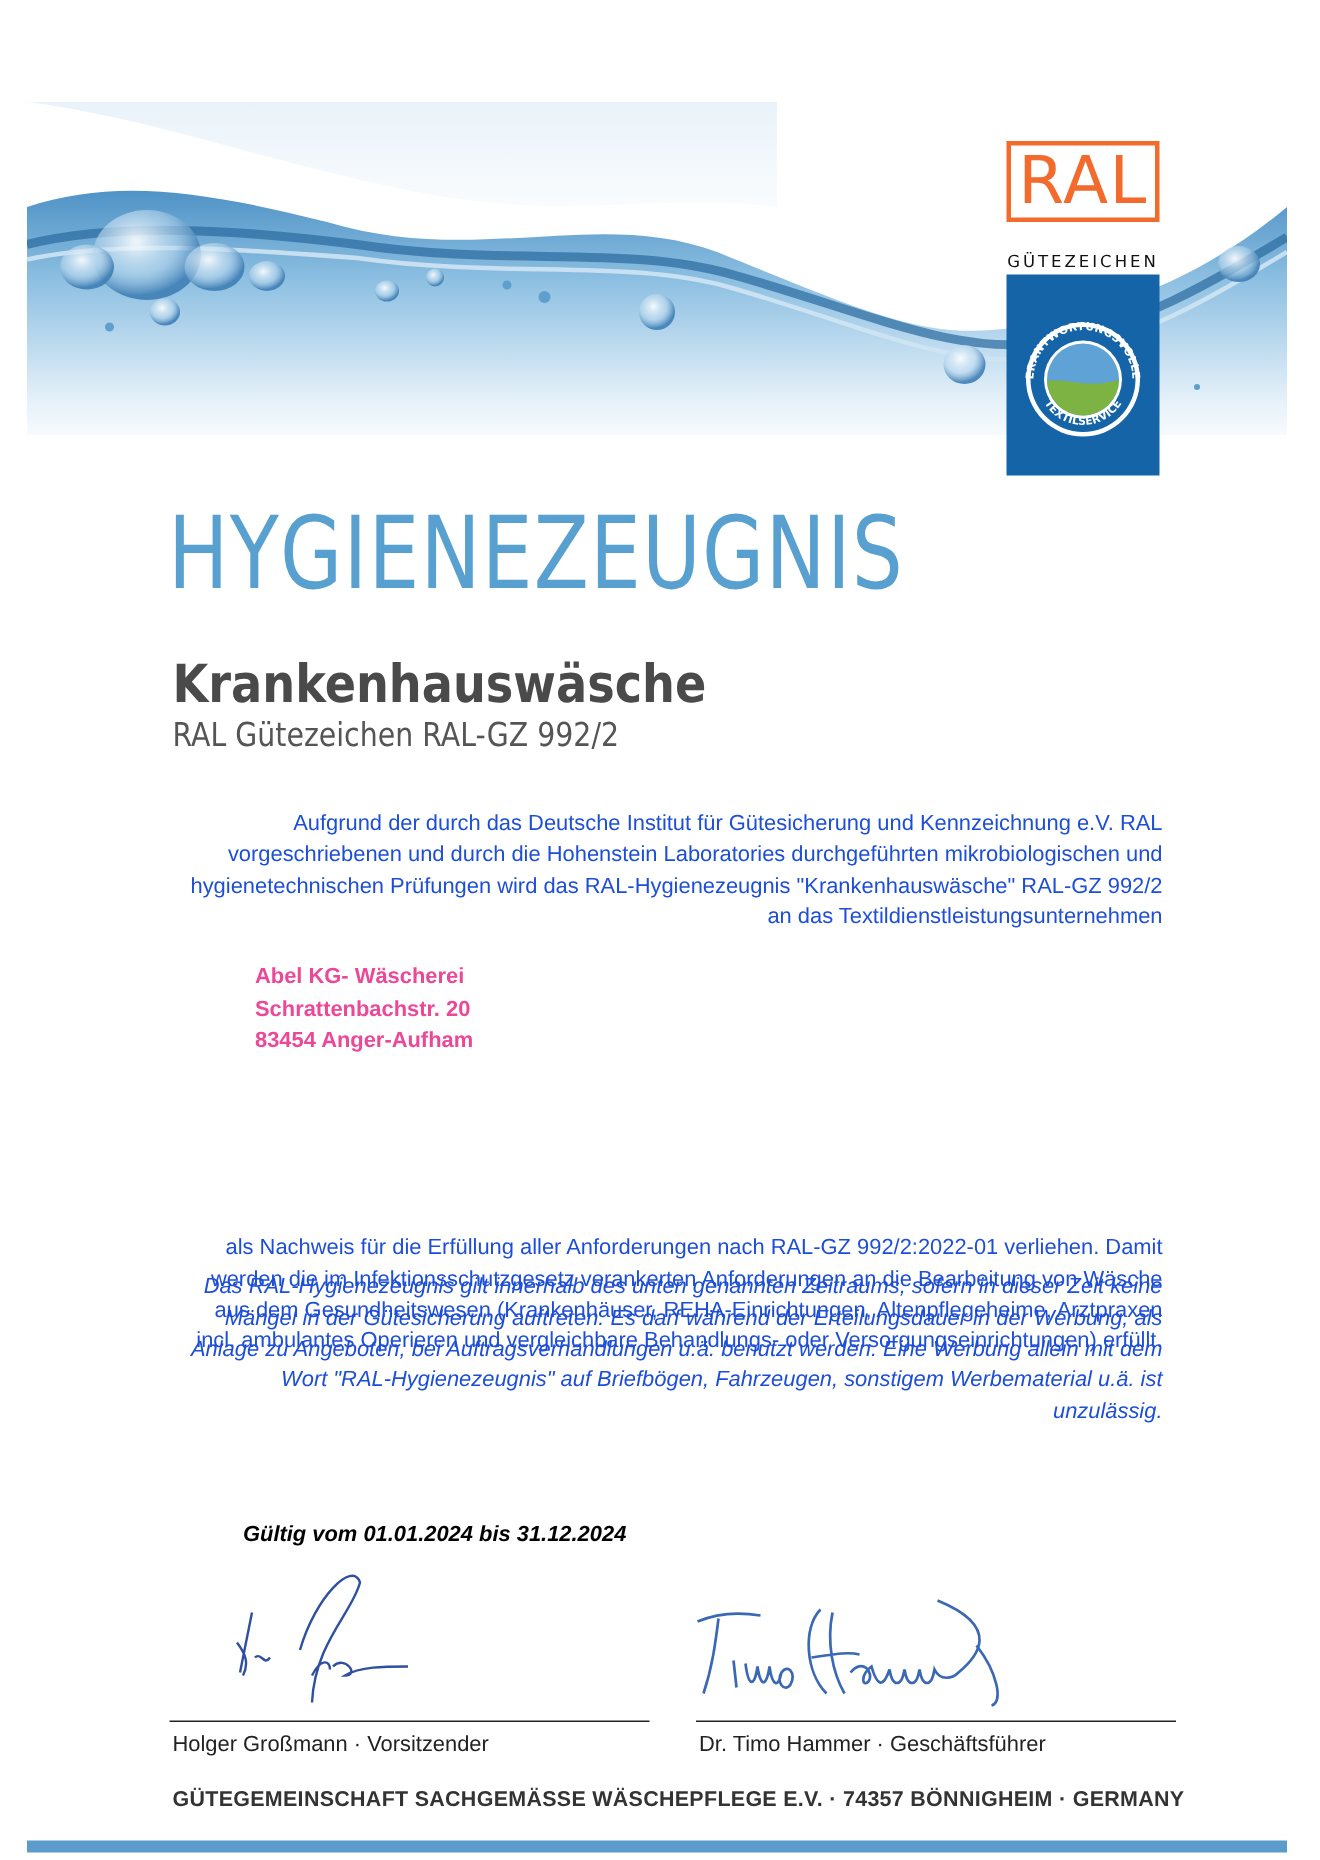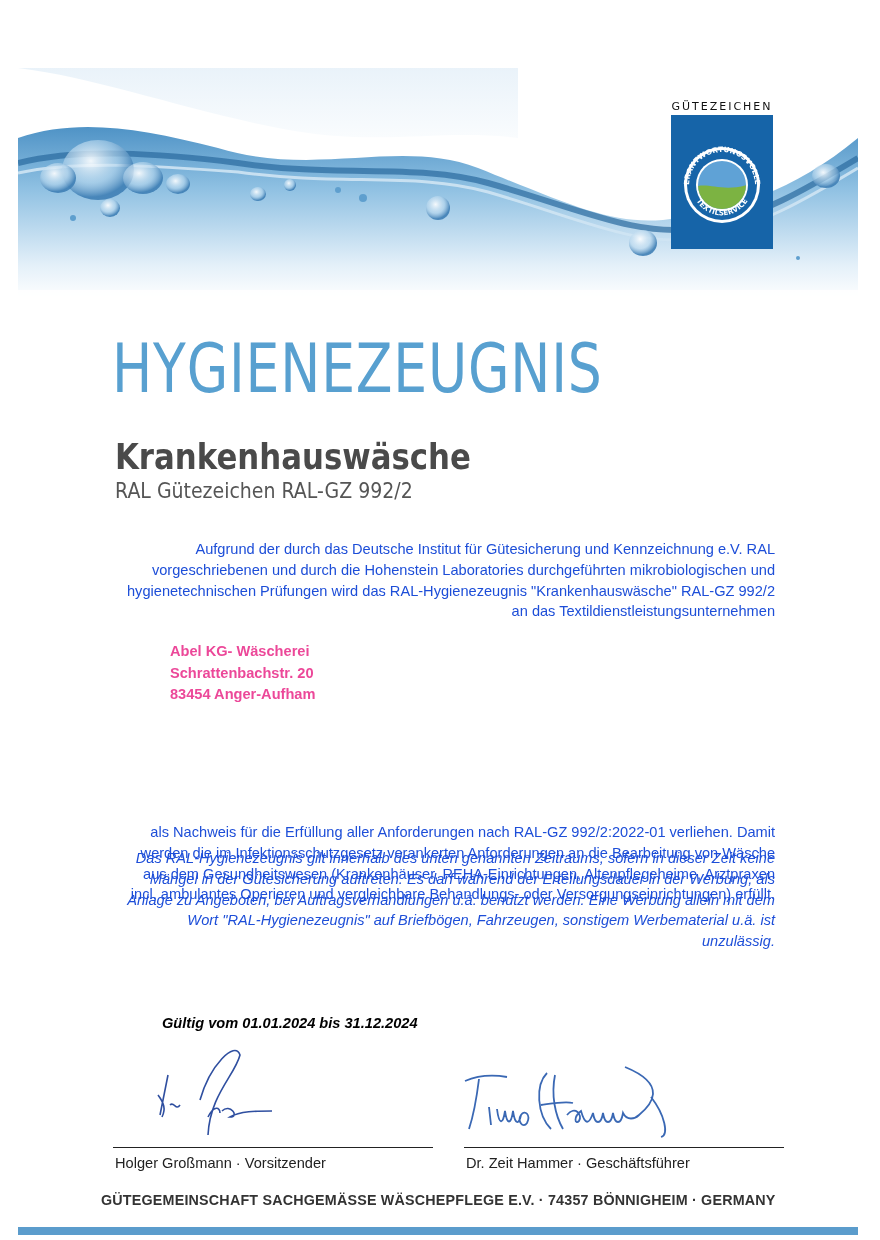--- a/index.html
+++ b/index.html
@@ -1,42 +1,42 @@
 <!DOCTYPE html>
 <html><head>
   <meta charset="utf-8">
   <style>
     html, body { margin: 0; padding: 0; }
     body { width: 880px; height: 1240px; background: #ffffff; position: relative; overflow: hidden; font-family: "Liberation Sans", sans-serif; color: #222; }
     .banner { position: absolute; left: 18px; top: 68px; width: 840px; height: 232px; overflow: hidden; }
     .banner svg { display: block; }
     .logo { position: absolute; left: 671px; top: 94px; width: 102px; }
     .ral-box { width: 96px; height: 48px; border: 3px solid #f26b2d; background: #fff; display: flex; align-items: center; justify-content: center; color: #f26b2d; font-size: 44px; font-family: "DejaVu Sans", sans-serif; letter-spacing: 1px; line-height: 1; }
-    .guete { font-size: 11px; letter-spacing: 2px; text-align: center; color: #111; font-family: "DejaVu Sans", sans-serif; margin-top: 6px; line-height: 13px; }
+    .guete { font-size: 11px; letter-spacing: 2px; text-align: center; color: #111; font-family: "DejaVu Sans", sans-serif; margin-top: 20px; line-height: 13px; }
     .blue-box { width: 102px; height: 134px; background: #1664a8; margin-top: 2px; position: relative; }
     .blue-box svg { position: absolute; left: 0; top: 0; }
     .title { position: absolute; left: 112px; top: 336px; font-size: 67px; color: #58a0d0; letter-spacing: 1px; font-family: "DejaVu Sans", sans-serif; font-weight: normal; line-height: 1; transform: scaleX(0.80); transform-origin: left top; white-space: nowrap; }
     .subtitle { position: absolute; left: 115px; top: 440px; font-size: 35px; color: #4a4a4a; font-weight: bold; line-height: 1; font-family: "DejaVu Sans", sans-serif; transform: scaleX(0.88); transform-origin: left top; white-space: nowrap; }
     .subtitle2 { position: absolute; left: 115px; top: 480px; font-size: 22px; color: #555; line-height: 1; font-family: "DejaVu Sans", sans-serif; transform: scaleX(0.86); transform-origin: left top; white-space: nowrap; }
     .para { position: absolute; left: 115px; width: 660px; font-size: 14.6px; line-height: 20.8px; color: #1d4ed8; text-align: right; }
     .p1 { top: 539px; }
     .address { position: absolute; left: 170px; top: 641px; font-size: 14.6px; line-height: 21.5px; font-weight: bold; color: #ec4899; }
     .p2 { top: 790px; margin-top: 32px; }
     .p3 { top: 848px; font-style: italic; }
     .valid { position: absolute; left: 118px; top: 1015px; font-size: 14.6px; font-weight: bold; font-style: italic; color: #000; margin-left: 44px; }
     .sig { position: absolute; top: 1045px; }
     .sig1 { left: 140px; }
     .sig2 { left: 455px; }
     .sig-line { position: absolute; top: 1147px; height: 1px; background: #222; }
     .l1 { left: 113px; width: 320px; }
     .l2 { left: 464px; width: 320px; }
     .signame { position: absolute; top: 1155px; font-size: 14.6px; color: #222; text-align: right; }
     .n1 { left: 115px; }
     .n2 { left: 466px; }
-    .footer { position: absolute; left: 101px; top: 1192px; font-size: 14.3px; font-weight: bold; color: #333; letter-spacing: 0.2px; white-space: nowrap; }
+    .footer { position: absolute; left: 115px; top: 1192px; font-size: 14.3px; font-weight: bold; color: #333; letter-spacing: 0.2px; white-space: nowrap; }
     .bottom-bar { position: absolute; left: 18px; top: 1227px; width: 840px; height: 8px; background: #5b9ccc; }
   </style>
 </head>
 <body>
 
 <div class="banner">
   <svg width="840" height="232" viewBox="0 0 840 232">
     <defs>
       <linearGradient id="sky" x1="0" y1="0" x2="0" y2="1">
         <stop offset="0" stop-color="#ffffff"></stop>
@@ -75,20 +75,21 @@
     <ellipse cx="808" cy="108" rx="14" ry="12" fill="url(#bub)"></ellipse>
     <circle cx="55" cy="150" r="3" fill="#5f9fce"></circle>
     <circle cx="320" cy="122" r="3" fill="#5f9fce"></circle>
     <circle cx="345" cy="130" r="4" fill="#5f9fce"></circle>
     <circle cx="780" cy="190" r="2" fill="#5f9fce"></circle>
     <rect x="0" y="222" width="840" height="10" fill="#ffffff" opacity="0.8"></rect>
   </svg>
 </div>
 
 <div class="logo">
+  <div class="ral-box">RAL</div>
   <div class="guete">GÜTEZEICHEN</div>
   <div class="blue-box">
     <svg width="102" height="134" viewBox="0 0 102 134">
       <defs>
         <path id="arcTop" d="M18 70 A33 33 0 0 1 84 70"></path>
         <path id="arcBot" d="M22 78 A30 30 0 0 0 80 78"></path>
         <clipPath id="innerCircle">
             <circle cx="51" cy="70" r="24"></circle>
           </clipPath>
       </defs>
@@ -139,16 +140,16 @@
     <path d="M34 62 L36 80 M42 64 C44 80 48 80 50 66 C52 80 56 80 58 66 C60 80 64 80 66 70 C70 64 76 70 72 78 C68 84 62 76 66 70" stroke="#3a68b4" stroke-width="1.8" fill="none"></path>
     <path d="M92 28 C80 40 82 70 96 84 M100 30 C96 50 100 70 108 84 M86 60 C100 58 110 56 118 58 M112 70 C120 60 128 70 124 76 C120 80 118 72 126 66 C130 80 134 80 138 68 C140 80 146 80 148 68 C150 80 156 80 158 68 C160 80 166 80 168 68 C172 76 180 74 184 70 C196 60 214 40 170 22" stroke="#3a68b4" stroke-width="1.8" fill="none"></path>
     <path d="M196 52 C210 70 214 90 206 92" stroke="#3a68b4" stroke-width="1.8" fill="none"></path>
   </svg>
 </div>
 
 <div class="sig-line l1"></div>
 <div class="sig-line l2"></div>
 
 <div class="signame n1">Holger Großmann · Vorsitzender</div>
-<div class="signame n2">Dr. Zeit Hammer · Geschäftsführer</div>
+<div class="signame n2">Dr. Timo Hammer · Geschäftsführer</div>
 
 <div class="footer">GÜTEGEMEINSCHAFT SACHGEMÄSSE WÄSCHEPFLEGE E.V. · 74357 BÖNNIGHEIM · GERMANY</div>
 <div class="bottom-bar"></div>
 
 </body></html>

